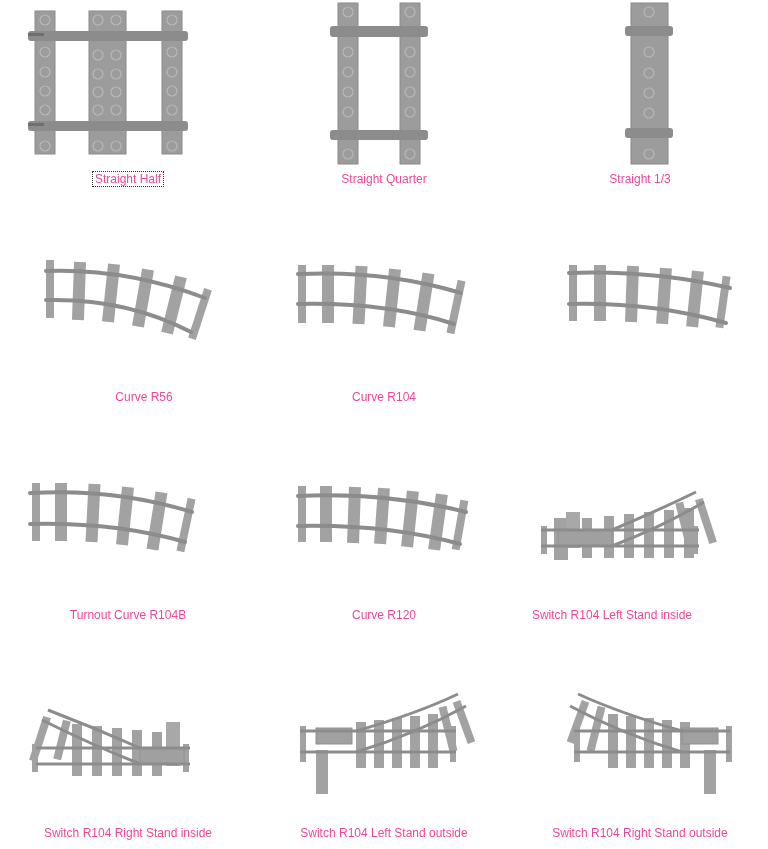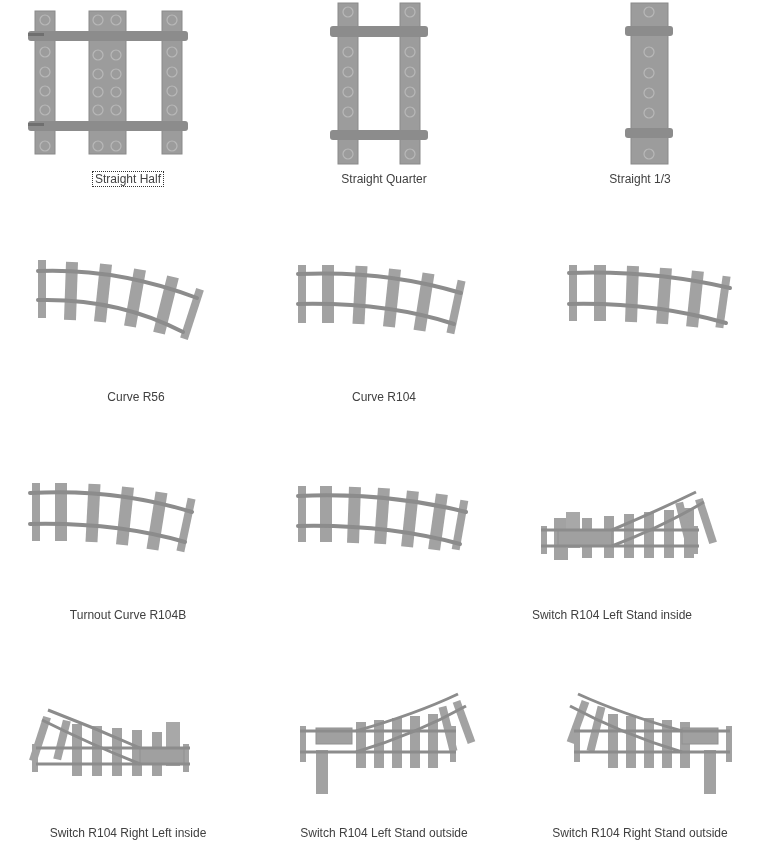--- a/index.html
+++ b/index.html
@@ -3,21 +3,21 @@
 <meta charset="utf-8">
 <style>
   html, body { margin: 0; padding: 0; background: #ffffff; }
   body { width: 768px; height: 849px; position: relative; overflow: hidden;
          font-family: "Liberation Sans", "DejaVu Sans", sans-serif; }
   .grid { position: absolute; left: 0; top: 0; width: 768px; height: 849px; }
   .item { position: absolute; width: 256px; height: 218px; }
   .thumb { position: absolute; left: 0; top: 0; width: 256px; height: 170px; }
   .thumb svg { position: absolute; left: 0; top: 0; }
   .label { position: absolute; left: 0; width: 256px; text-align: center;
-           font-size: 12px; color: #404040; line-height: 16px; }
+           font-size: 12px; color: #ec4899; line-height: 16px; }
   .label span { padding: 0 2px; }
   .label.focused span { outline: 1px dotted #333; outline-offset: 0px; }
 </style>
 </head>
 <body>
 
 <div class="grid">
 
   <div class="item" style="left:0;top:0">
     <div class="thumb">
@@ -110,21 +110,21 @@
         </g>
         <g fill="#8c8c8c">
           <rect x="113" y="26" width="48" height="10" rx="3"></rect>
           <rect x="113" y="128" width="48" height="10" rx="3"></rect>
         </g>
       </svg>
     </div>
     <div class="label" style="top:171px"><span>Straight 1/3</span></div>
   </div>
 
-  <div class="item" style="left:8px;top:218px">
+  <div class="item" style="left:16px;top:218px">
     <div class="thumb">
       <svg width="256" height="170" viewBox="0 0 256 170">
         <g fill="#a2a2a2">
           <rect x="30" y="42" width="8" height="58"></rect>
           <rect x="57" y="44" width="12" height="58" transform="rotate(2 63 73)"></rect>
           <rect x="89" y="46" width="12" height="58" transform="rotate(6 95 75)"></rect>
           <rect x="121" y="51" width="12" height="58" transform="rotate(10 127 80)"></rect>
           <rect x="152" y="58" width="12" height="58" transform="rotate(14 158 87)"></rect>
           <rect x="180" y="70" width="8" height="52" transform="rotate(18 184 96)"></rect>
         </g>
@@ -207,20 +207,21 @@
           <rect x="148" y="55" width="12" height="56" transform="rotate(6 154 83)"></rect>
           <rect x="176" y="58" width="12" height="56" transform="rotate(8 182 86)"></rect>
           <rect x="200" y="64" width="8" height="50" transform="rotate(10 204 89)"></rect>
         </g>
         <g fill="none" stroke="#8c8c8c" stroke-width="4" stroke-linecap="round">
           <path d="M42 60 Q130 56 210 76"></path>
           <path d="M42 90 Q130 88 204 108"></path>
         </g>
       </svg>
     </div>
+    <div class="label" style="top:171px"><span>Curve R120</span></div>
   </div>
 
   <div class="item" style="left:484px;top:436px">
     <div class="thumb">
       <svg width="256" height="170" viewBox="0 0 256 170">
         <g fill="#a2a2a2">
           <rect x="70" y="82" width="14" height="42"></rect>
           <rect x="98" y="82" width="10" height="40"></rect>
           <rect x="120" y="80" width="10" height="42"></rect>
           <rect x="140" y="78" width="10" height="44"></rect>
@@ -262,21 +263,21 @@
         <rect x="166" y="68" width="14" height="44" fill="#a8a8a8"></rect>
         <rect x="140" y="94" width="44" height="16" fill="#a0a0a0" stroke="#909090"></rect>
         <g fill="none" stroke="#8c8c8c" stroke-width="3">
           <line x1="36" y1="94" x2="190" y2="94"></line>
           <line x1="36" y1="110" x2="190" y2="110"></line>
           <path d="M140 110 Q90 90 42 66"></path>
           <path d="M140 94 Q95 74 48 56"></path>
         </g>
       </svg>
     </div>
-    <div class="label" style="top:171px"><span>Switch R104 Right Left inside</span></div>
+    <div class="label" style="top:171px"><span>Switch R104 Right Stand inside</span></div>
   </div>
 
   <div class="item" style="left:256px;top:654px">
     <div class="thumb">
       <svg width="256" height="170" viewBox="0 0 256 170">
         <g fill="#a2a2a2">
           <rect x="100" y="68" width="10" height="46"></rect>
           <rect x="118" y="66" width="10" height="48"></rect>
           <rect x="136" y="64" width="10" height="50"></rect>
           <rect x="154" y="62" width="10" height="52"></rect>

